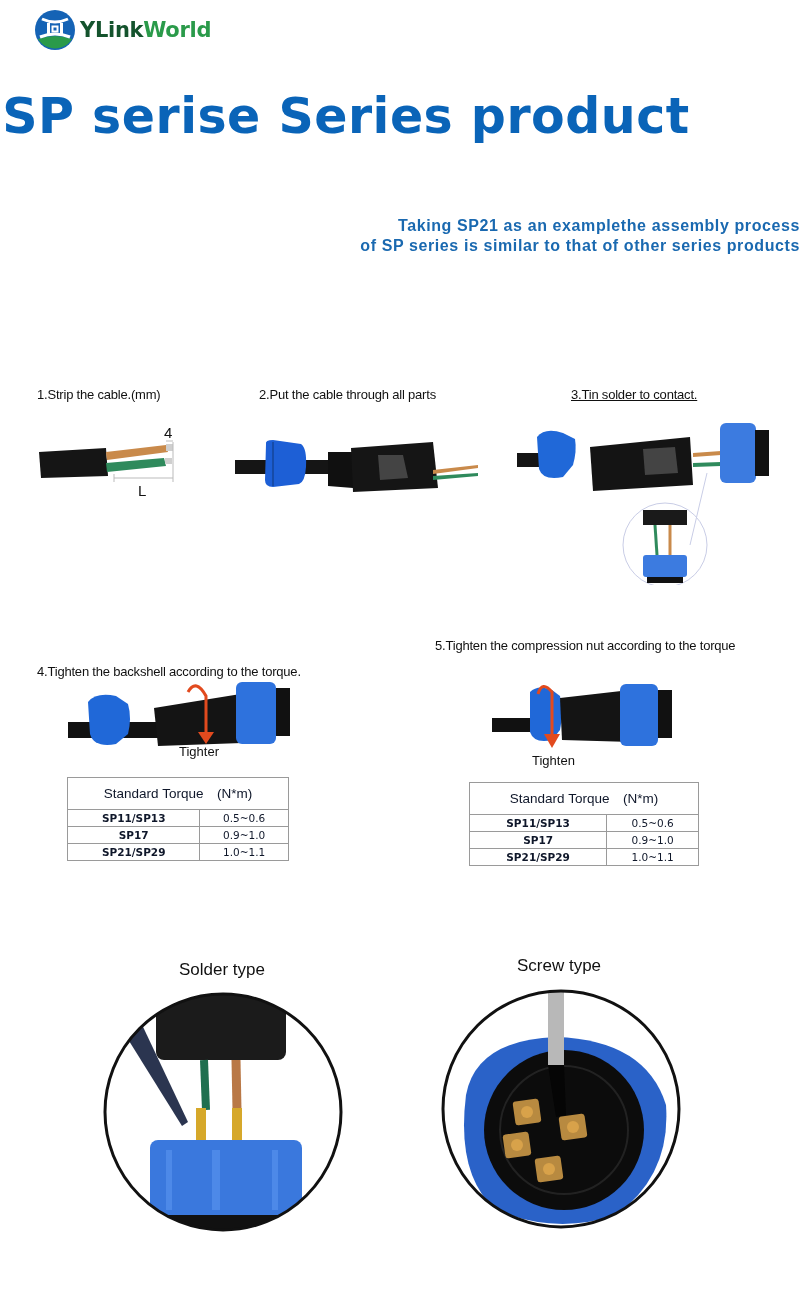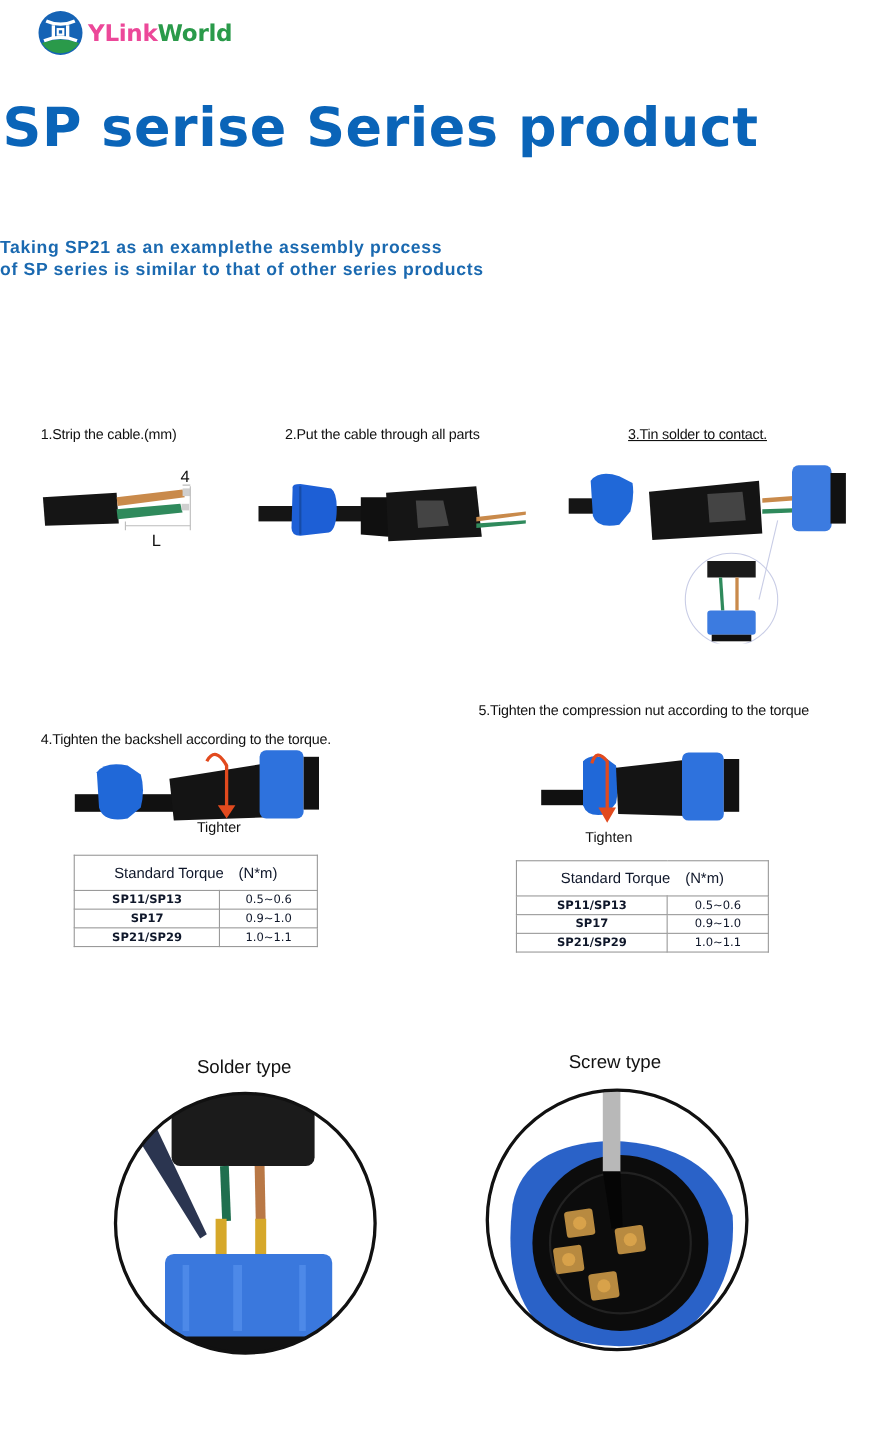--- a/index.html
+++ b/index.html
@@ -2,26 +2,26 @@
 <html><head>
 <meta charset="utf-8">
 <style>
   * { box-sizing: border-box; margin: 0; padding: 0; }
   html, body { width: 800px; height: 1303px; background: #ffffff; overflow: hidden; }
   body { position: relative; font-family: "Liberation Sans", sans-serif; color: #111; }
 
   .logo { position: absolute; left: 34px; top: 9px; display: flex; align-items: center; }
   .logo-mark { width: 42px; height: 42px; }
   .logo-text { font-family: "DejaVu Sans", sans-serif; font-weight: bold; font-size: 21px; margin-left: 4px; letter-spacing: -0.3px; }
-  .logo-text .y { color: #ec4899; text-align: right; }
+  .logo-text .y { color: #14532d; text-align: right; }
   .logo-text .w { color: #2a9a4a; }
 
   .title { position: absolute; left: 0; width: 692px; top: 90px; text-align: center; color: #0a64b8; font-family: "DejaVu Sans", sans-serif; font-weight: bold; font-size: 49px; line-height: 54px; letter-spacing: 0.5px; }
 
-  .subtitle { position: absolute; left: 0; width: 800px; top: 216px; text-align: left; color: #1a69b0; font-size: 16px; line-height: 20px; font-weight: bold; letter-spacing: 0.6px; }
+  .subtitle { position: absolute; left: 0; width: 800px; top: 216px; text-align: right; color: #1a69b0; font-size: 16px; line-height: 20px; font-weight: bold; letter-spacing: 0.6px; }
 
   .step-label { position: absolute; font-size: 13px; color: #111; letter-spacing: -0.2px; }
 
   .figure { position: absolute; }
 
   .torque-table { position: absolute; border-collapse: collapse; font-family: "DejaVu Sans", sans-serif; }
   .torque-table td, .torque-table th { border: 1px solid #9a9a9a; text-align: center; color: #0f172a; }
   .torque-table th { font-weight: normal; font-size: 13.5px; height: 32px; font-family: "Liberation Sans", sans-serif; }
   .torque-table td { font-size: 10.5px; height: 17px; }
   .torque-table td.model { font-weight: bold; }

